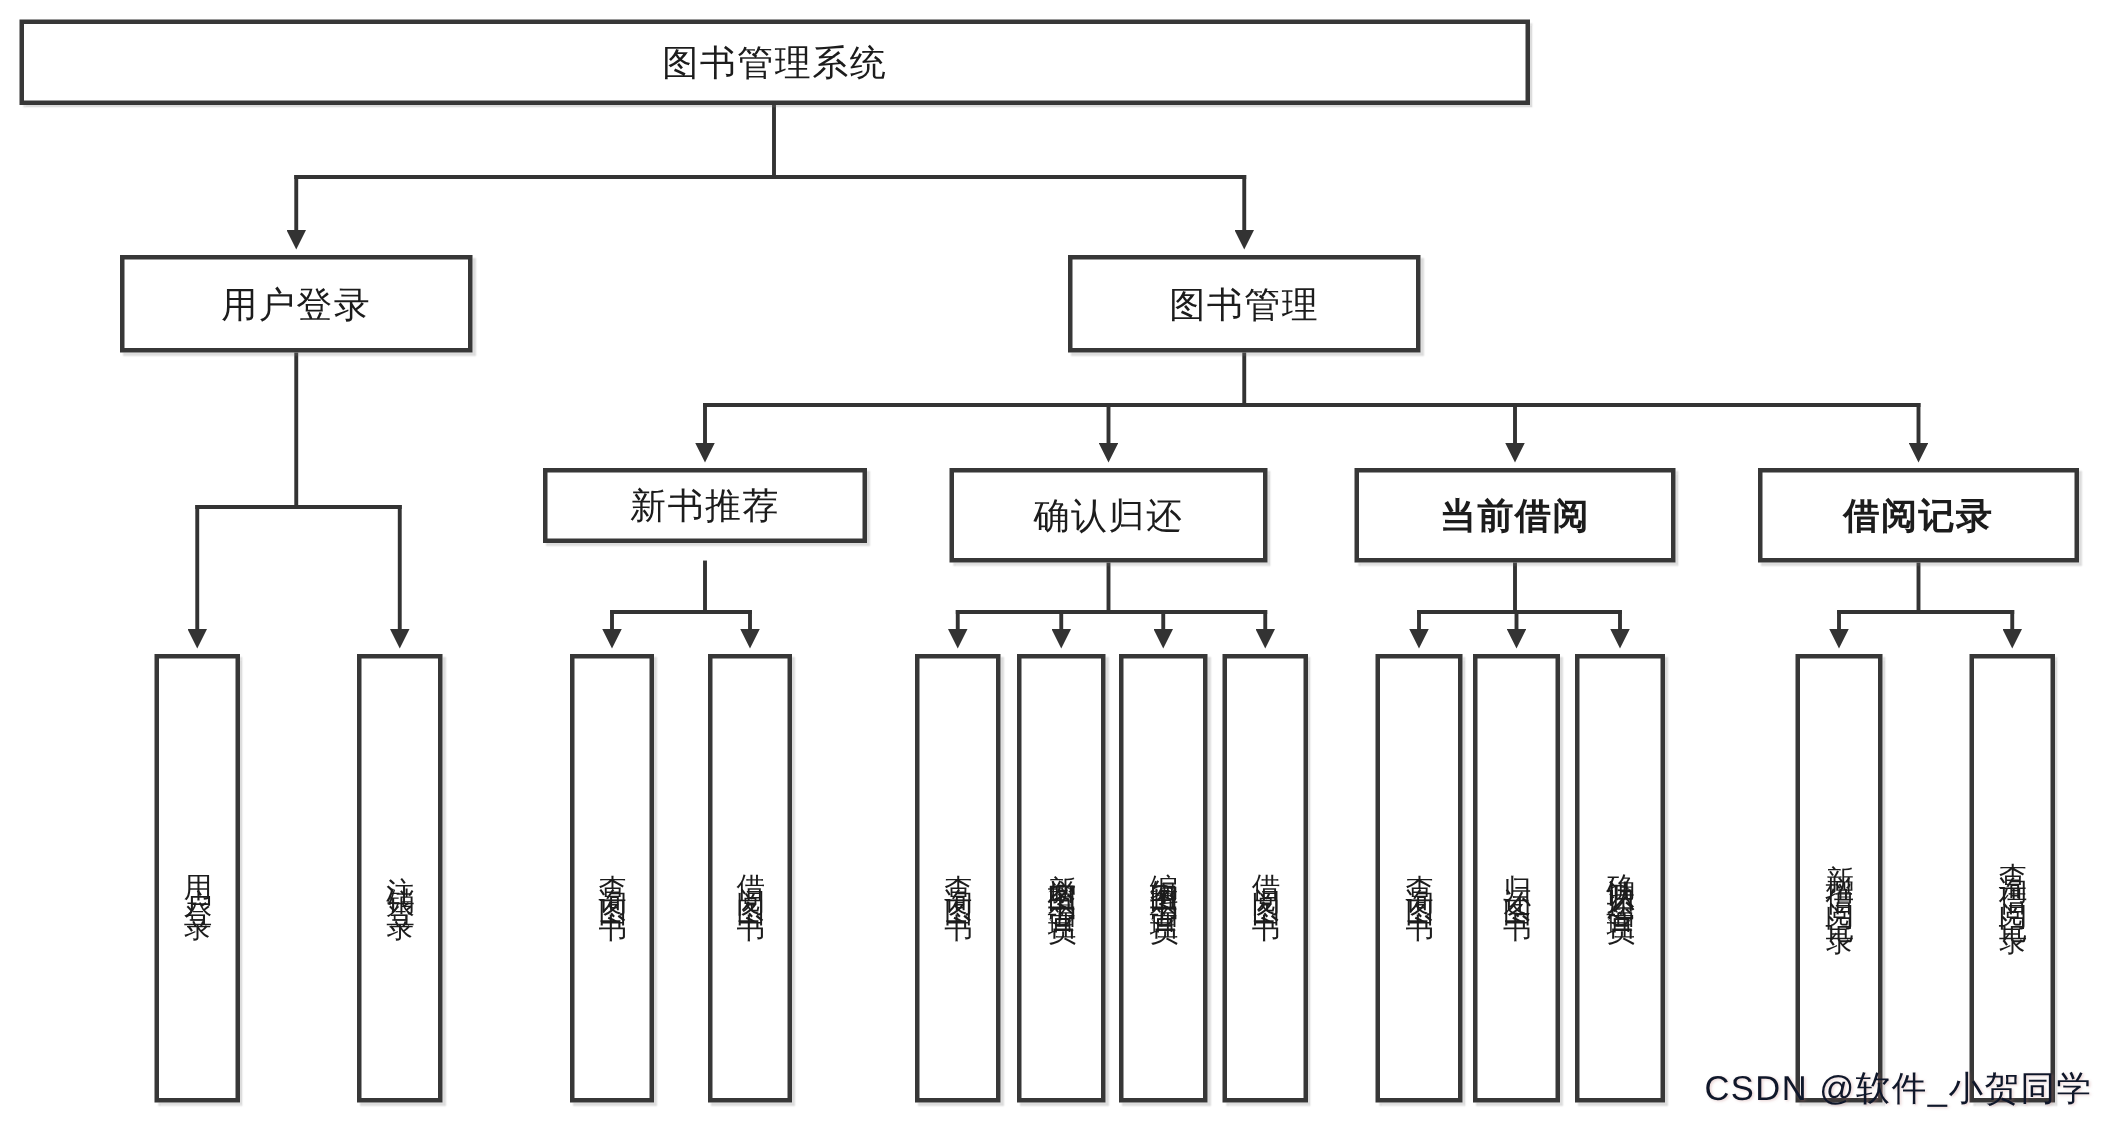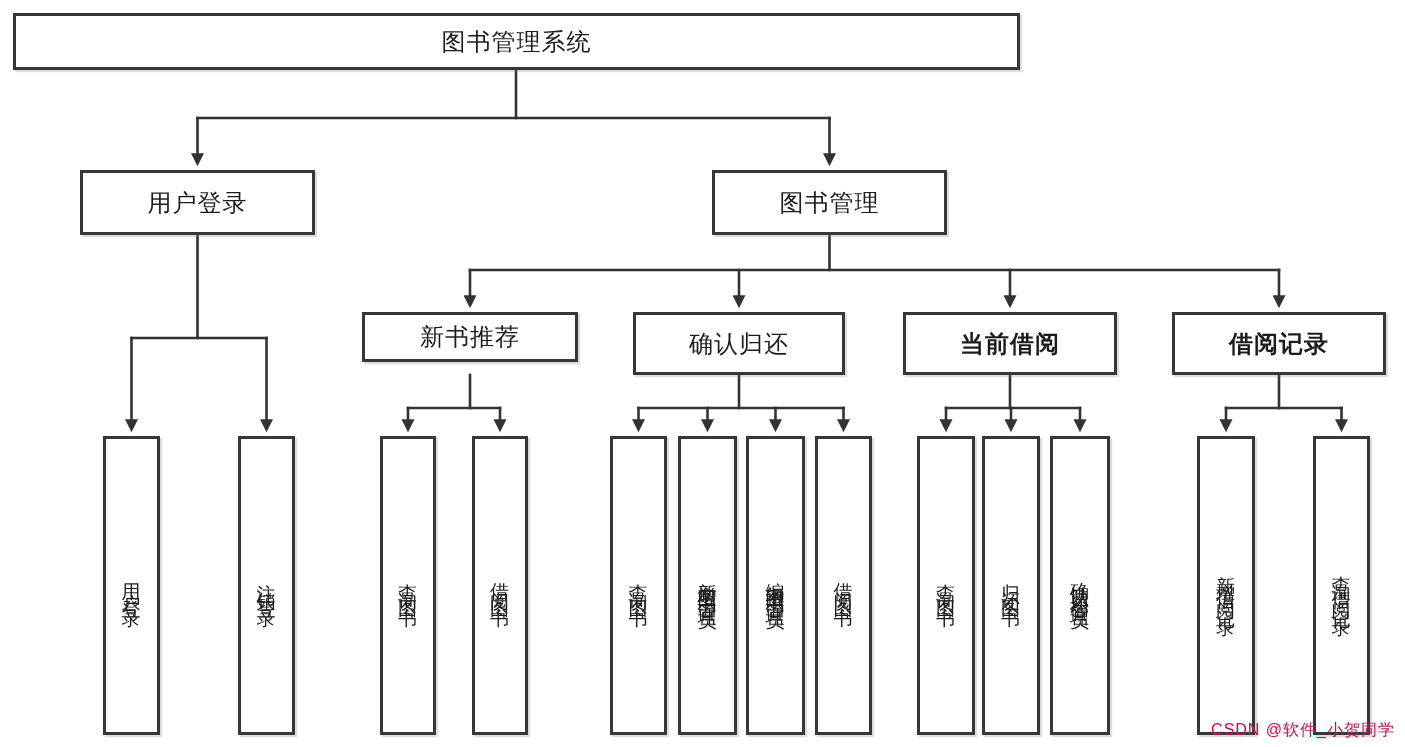--- a/index.html
+++ b/index.html
@@ -13,21 +13,21 @@
     box-shadow:2px 2px 1px rgba(120,120,120,0.25);
   }
   .node .h-label{font-size:24px;letter-spacing:1px;white-space:nowrap;}
   .leaf .v-label{
     writing-mode:vertical-rl;text-orientation:mixed;
     font-size:19px;letter-spacing:0.45em;line-height:1;white-space:nowrap;
   }
   .leaf .v-label.tight{letter-spacing:0.22em;}
   #connectors{position:absolute;left:0;top:0;width:1405px;height:747px;}
   #watermark{
-    position:absolute;right:10px;bottom:6px;font-size:16px;color:#be185d;
+    position:absolute;right:10px;bottom:6px;font-size:23px;color:#0f172a;
     letter-spacing:1px;text-shadow:1px 1px 2px rgba(190,120,120,0.35);white-space:nowrap;text-align:right;
   }
 </style>
 </head>
 <body>
 
 <div id="stage">
 
   <svg id="connectors" viewBox="0 0 1405 747" xmlns="http://www.w3.org/2000/svg">
     <defs>

